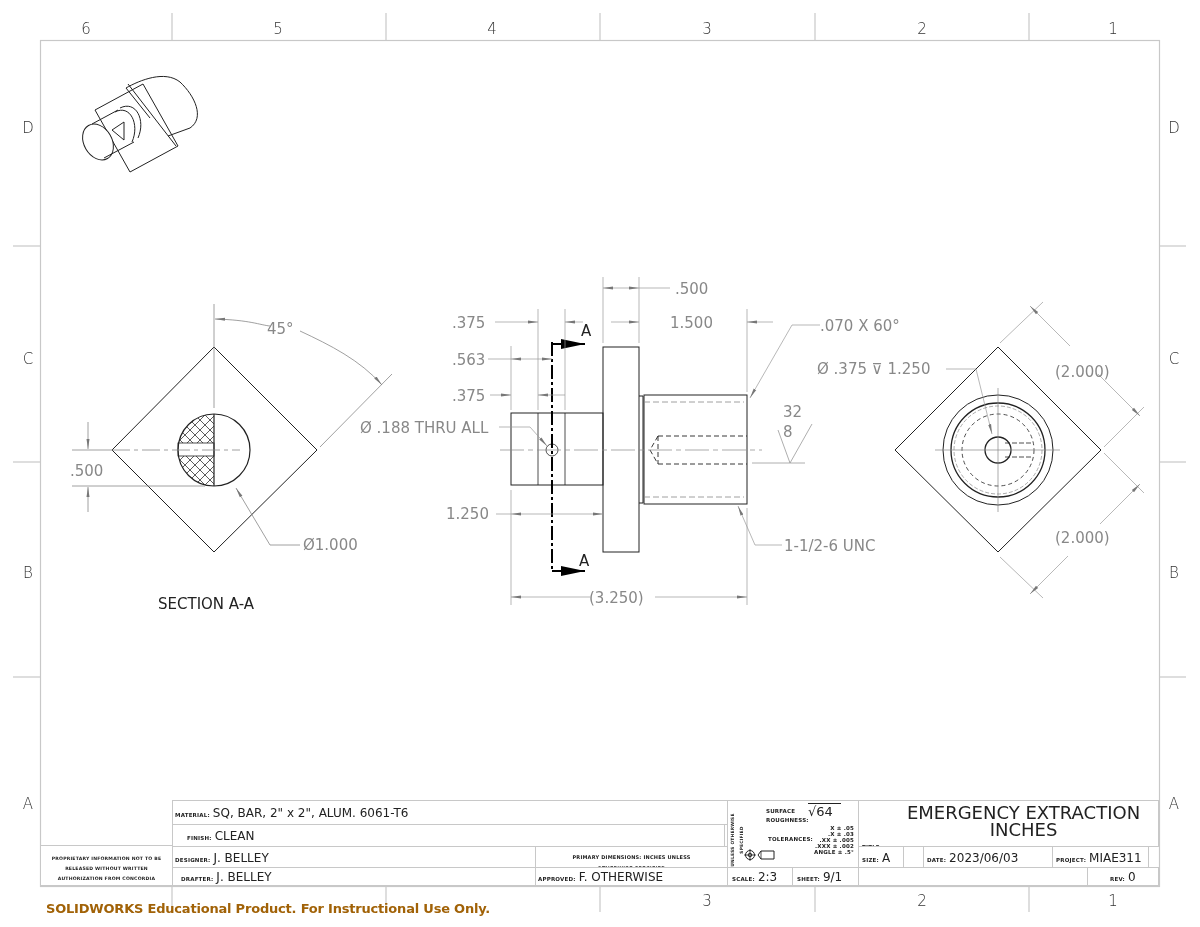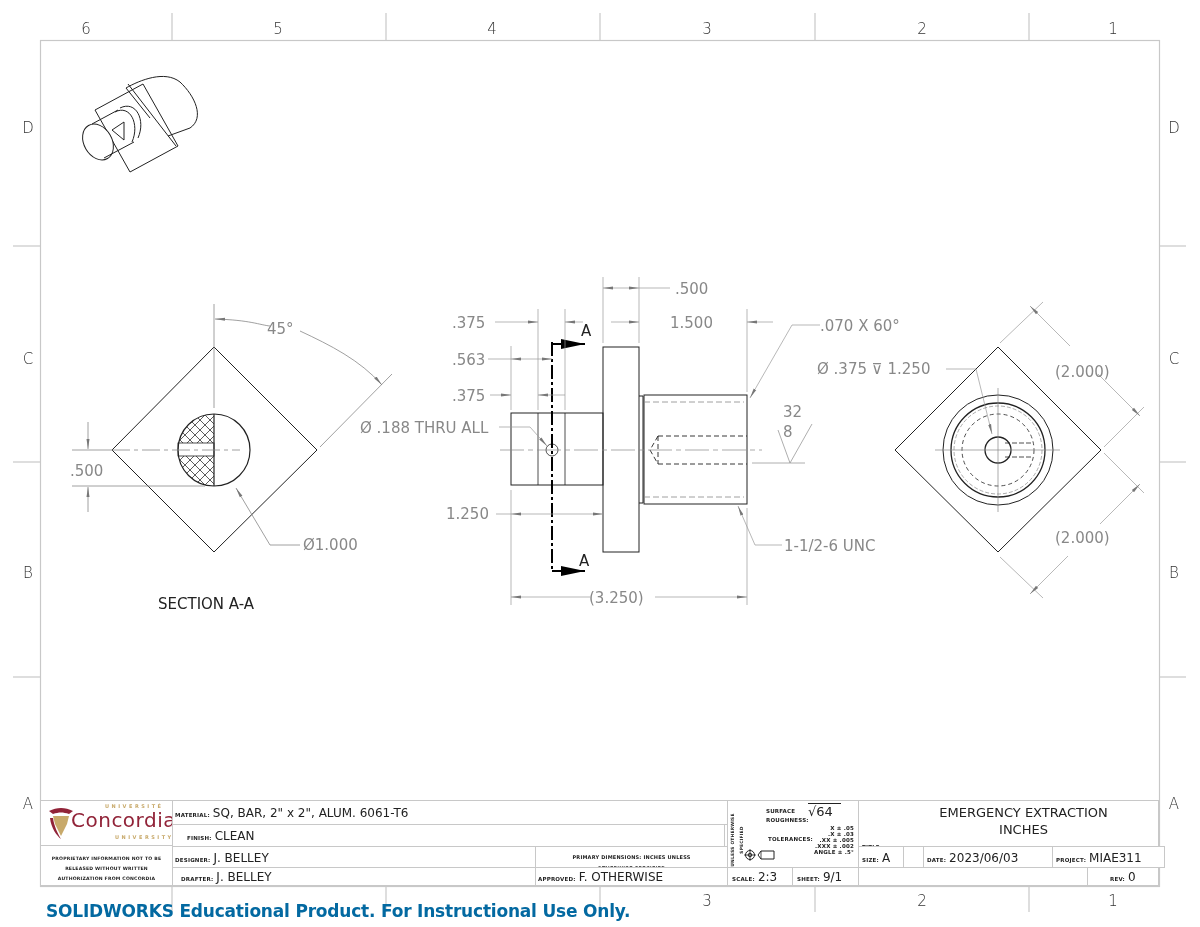--- a/index.html
+++ b/index.html
@@ -7,21 +7,21 @@
   #sheet { position:absolute; left:0; top:0; width:1200px; height:927px; }
   .zone-label { position:absolute; font-family:"DejaVu Sans", sans-serif; font-size:15px; color:#333; transform:translate(-50%,-50%); font-weight:300; }
   .dim { font-family:"DejaVu Sans", sans-serif; fill:#888; font-size:15px; }
   .lbl { font-family:"DejaVu Sans", sans-serif; fill:#222; font-size:15px; }
   
   #tb { position:absolute; left:40px; top:800px; width:1119px; height:86px; }
   .cell { position:absolute; box-sizing:border-box; border:1px solid #c8c8c8; background:#fff; overflow:hidden; white-space:nowrap; }
   .tiny { font-family:"DejaVu Sans", sans-serif; font-size:5.5px; font-weight:bold; color:#222; letter-spacing:0.2px; text-transform:uppercase; }
   .val { font-family:"DejaVu Sans", sans-serif; font-size:12px; color:#222; }
   .row { position:absolute; display:flex; align-items:baseline; gap:3px; }
-  .watermark { position:absolute; left:46px; top:901px; font-family:"DejaVu Sans", sans-serif; font-weight:bold; font-size:17px; color:#0369a1; letter-spacing:-0.2px; }
+  .watermark { position:absolute; left:46px; top:901px; font-family:"DejaVu Sans", sans-serif; font-weight:bold; font-size:13px; color:#a16207; letter-spacing:-0.2px; }
   .center { text-align:center; }
 </style>
 </head>
 <body>
 
 <div id="sheet">
 
   <span class="zone-label" style="left:86px;top:29px">6</span>
   <span class="zone-label" style="left:278px;top:29px">5</span>
   <span class="zone-label" style="left:492px;top:29px">4</span>
@@ -218,30 +218,20 @@
       <line x1="1104" y1="453" x2="1144" y2="493" stroke="#999" stroke-width="0.7"></line>
       <line x1="1000" y1="557" x2="1043" y2="598" stroke="#999" stroke-width="0.7"></line>
       <line x1="1140" y1="484" x2="1100" y2="524" stroke="#999" stroke-width="0.7" marker-start="url(#arr)"></line>
       <line x1="1068" y1="556" x2="1030" y2="594" stroke="#999" stroke-width="0.7" marker-end="url(#arr)"></line>
       <text x="1055" y="543" class="dim">(2.000)</text>
     </g>
   </svg>
 
   <div id="tb">
 
-    <div class="cell" style="left:0;top:0;width:133px;height:46px;">
-      <svg width="28" height="32" style="position:absolute;left:6px;top:7px">
-        <path d="M2,3 C10,-1 18,-1 26,3 L22,6 C16,4 12,4 6,6 Z" fill="#912338"></path>
-        <path d="M6,8 L22,8 L20,16 L14,28 L8,16 Z" fill="#c8a96a"></path>
-        <path d="M3,10 C4,20 10,28 14,31 C11,26 7,18 6,10 Z" fill="#912338"></path>
-      </svg>
-      <div style="position:absolute;left:64px;top:2px;font-size:5px;letter-spacing:2.5px;color:#c8a96a;font-weight:bold">UNIVERSITÉ</div>
-      <div style="position:absolute;left:30px;top:7px;font-family:'DejaVu Sans',sans-serif;font-size:20px;color:#912338;letter-spacing:0.5px">Concordia</div>
-      <div style="position:absolute;left:74px;top:33px;font-size:5px;letter-spacing:2.5px;color:#c8a96a;font-weight:bold">UNIVERSITY</div>
-    </div>
     <div class="cell center" style="left:0;top:45px;width:133px;height:41px;padding:6px 4px;white-space:normal;line-height:6px">
       <span class="tiny" style="font-size:4.6px">PROPRIETARY INFORMATION NOT TO BE RELEASED WITHOUT WRITTEN AUTHORIZATION FROM CONCORDIA UNIVERSITY</span>
     </div>
 
     <div class="cell" style="left:132px;top:0;width:556px;height:25px;">
       <div class="row" style="left:2px;top:5px">
         <span class="tiny">MATERIAL:</span>
         <span class="val">SQ, BAR, 2" x 2", ALUM. 6061-T6</span>
       </div>
     </div>
@@ -310,38 +300,38 @@
       <div class="row" style="left:4px;top:2px">
         <span class="tiny">SHEET:</span>
         <span class="val">9/1</span>
       </div>
     </div>
 
     <div class="cell" style="left:818px;top:0;width:301px;height:47px;">
       <div style="position:absolute;left:3px;top:33px">
         <span class="tiny">TITLE:</span>
       </div>
-      <div style="position:absolute;left:30px;right:0;top:3px;text-align:center;font-size:13px;color:#222;line-height:17px">
+      <div style="position:absolute;left:30px;right:0;top:3px;text-align:center;font-size:18px;color:#222;line-height:17px">
         <div>EMERGENCY EXTRACTION</div>
         <div>INCHES</div>
       </div>
     </div>
     <div class="cell" style="left:818px;top:46px;width:46px;height:22px;">
       <div class="row" style="left:3px;top:4px">
         <span class="tiny">SIZE:</span>
         <span class="val">A</span>
       </div>
     </div>
     <div class="cell" style="left:863px;top:46px;width:150px;height:22px;margin-left:20px;">
       <div class="row" style="left:3px;top:4px">
         <span class="tiny">DATE:</span>
         <span class="val">2023/06/03</span>
       </div>
     </div>
-    <div class="cell" style="left:1012px;top:46px;width:113px;height:22px;">
+    <div class="cell" style="left:1012px;top:46px;width:97px;height:22px;">
       <div class="row" style="left:3px;top:4px">
         <span class="tiny">PROJECT:</span>
         <span class="val">MIAE311</span>
       </div>
     </div>
     <div class="cell" style="left:818px;top:67px;width:230px;height:19px;">
       <div class="row" style="left:3px;top:19px">
         <span class="tiny">DWG NUMBER:</span>
         <span class="val">S23 - T008</span>
       </div>

